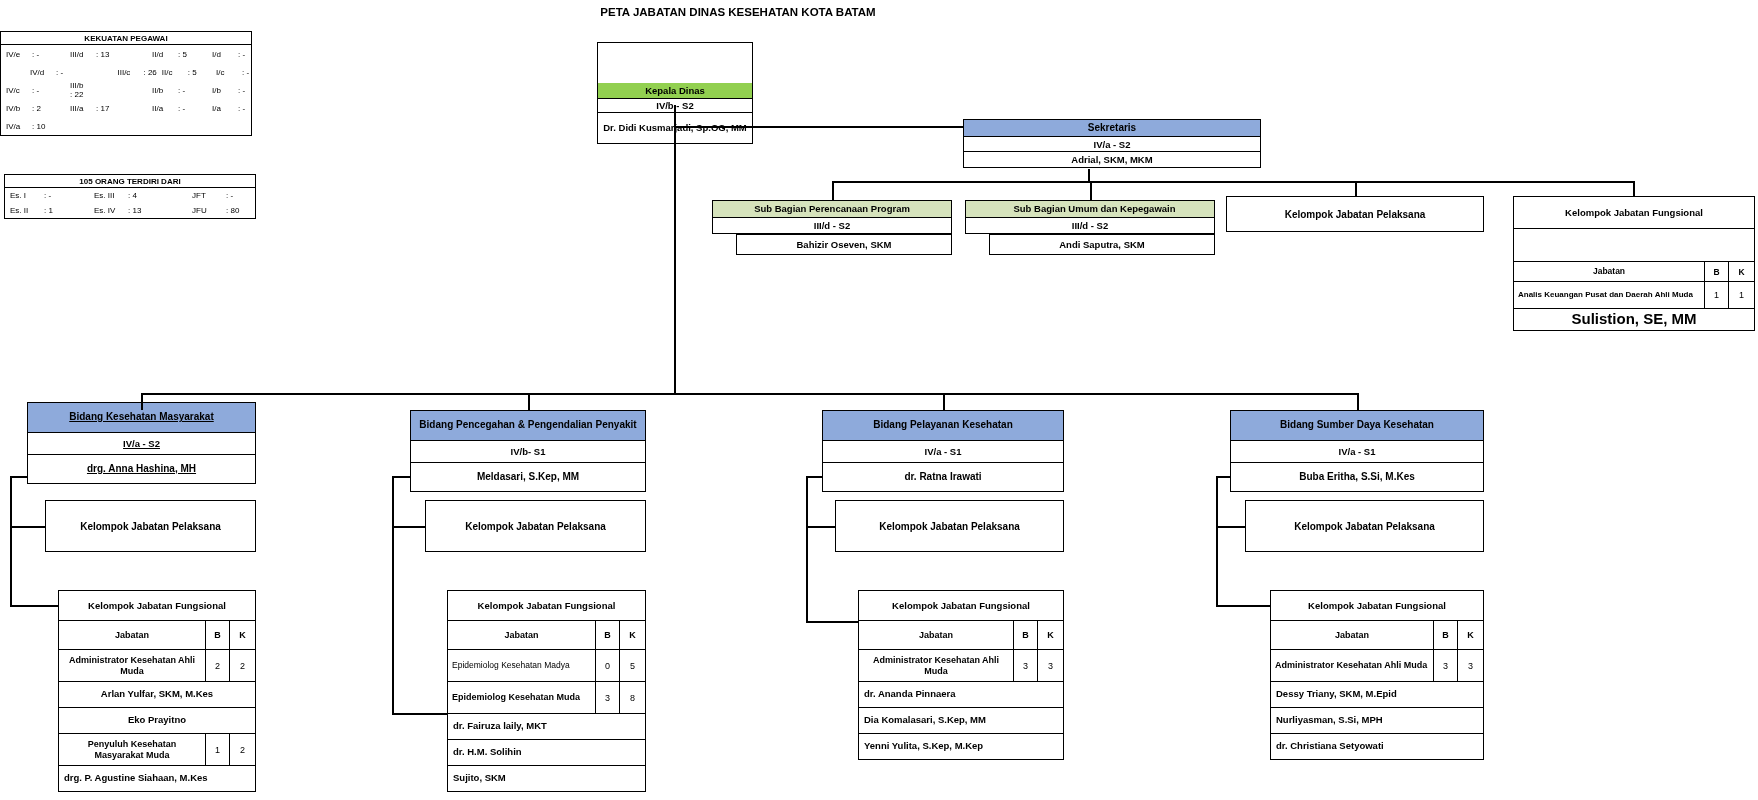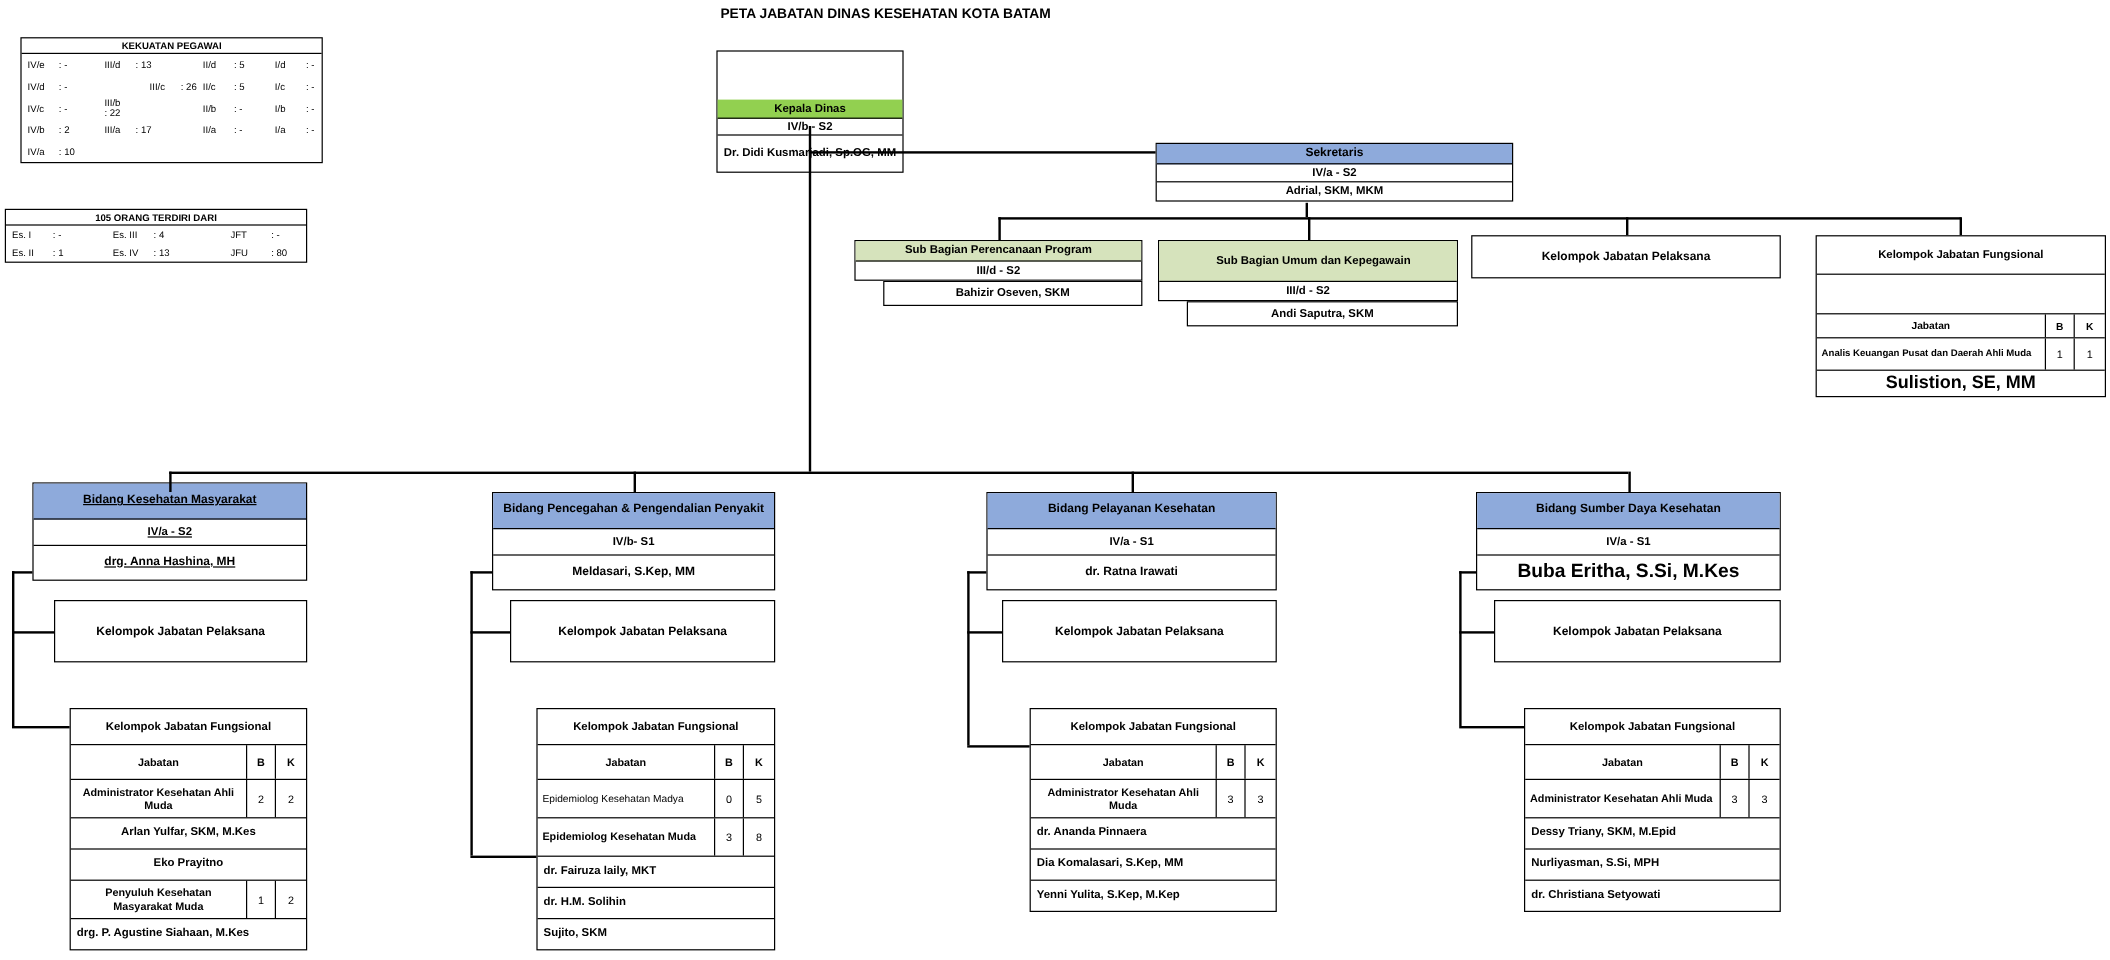--- a/index.html
+++ b/index.html
@@ -54,21 +54,21 @@
   .t2 .sl{display:inline-block;width:34px;}
   .page-title{position:absolute;top:6px;left:588px;width:300px;text-align:center;font-weight:bold;font-size:11.5px;}
 </style>
 </head>
 <body>
 
 <div class="canvas">
 
   <div class="page-title">PETA JABATAN DINAS KESEHATAN KOTA BATAM</div>
 
-  <div class="stat t1" style="left:17px;top:31px;width:252px;">
+  <div class="stat t1" style="left:0;top:31px;width:252px;">
     <div class="stat-title">KEKUATAN PEGAWAI</div>
     <div class="stat-body">
         <div class="stat-row">
           <div class="stat-cell" style="width: 64px;">
             <span class="sl">IV/e</span>
             <span class="sv">: -</span>
           </div>
           <div class="stat-cell" style="width: 82px;">
             <span class="sl">III/d</span>
             <span class="sv">: 13</span>
@@ -76,21 +76,21 @@
           <div class="stat-cell" style="width: 60px;">
             <span class="sl">II/d</span>
             <span class="sv">: 5</span>
           </div>
           <div class="stat-cell" style="width: 44px;">
             <span class="sl">I/d</span>
             <span class="sv">: -</span>
           </div>
         </div>
         <div class="stat-row">
-          <div class="stat-cell" style="width: 64px;">
+          <div class="stat-cell" style="width: 64px; margin-left: 24px;">
             <span class="sl">IV/d</span>
             <span class="sv">: -</span>
           </div>
           <div class="stat-cell" style="width: 82px; justify-content: flex-end;">
             <span class="sl">III/c</span>
             <span class="sv">: 26</span>
           </div>
           <div class="stat-cell" style="width: 60px;">
             <span class="sl">II/c</span>
             <span class="sv">: 5</span>
@@ -206,21 +206,21 @@
   <div class="sub" style="left:712px;top:200px;width:240px;">
     <div class="top">
       <div class="u-h lgreen" style="height:17px;font-size:9.5px;">Sub Bagian Perencanaan Program</div>
       <div class="u-g" style="height:15px;font-size:9.5px;border-bottom:none;">III/d - S2</div>
     </div>
     <div class="name" style="height:21px;font-size:9.5px;">Bahizir Oseven, SKM</div>
   </div>
 
   <div class="sub" style="left:965px;top:200px;width:250px;">
     <div class="top">
-      <div class="u-h lgreen" style="height:34px;font-size:9.5px;padding-left:12px;">Sub Bagian Umum dan Kepegawain</div>
+      <div class="u-h lgreen" style="height:17px;font-size:9.5px;padding-left:12px;">Sub Bagian Umum dan Kepegawain</div>
       <div class="u-g" style="height:15px;font-size:9.5px;border-bottom:none;">III/d - S2</div>
     </div>
     <div class="name" style="height:21px;font-size:9.5px;">Andi Saputra, SKM</div>
   </div>
 
   <div class="plain-box" style="left:1226px;top:196px;width:258px;height:36px;">Kelompok Jabatan Pelaksana</div>
 
   <div class="kjf kjf-sm" style="left:1513px;top:196px;width:242px;">
     <div class="kjf-title">Kelompok Jabatan Fungsional</div>
     <div class="kjf-empty"></div>
@@ -340,21 +340,21 @@
         </div>
         <div class="kjf-row row-name">
           <div class="c-full a-left">Yenni Yulita, S.Kep, M.Kep</div>
         </div>
       </div>
   </div>
 
   <div class="unit" style="left:1230px;top:410px;width:254px;">
     <div class="u-h blue" style="height:30px;font-size:10px;">Bidang Sumber Daya Kesehatan</div>
     <div class="u-g" style="height:22px;font-size:9.5px;">IV/a - S1</div>
-    <div class="u-n" style="height:28px;font-size:16px;">Buba Eritha, S.Si, M.Kes</div>
+    <div class="u-n" style="height:28px;font-size:10px;">Buba Eritha, S.Si, M.Kes</div>
   </div>
   <div class="plain-box" style="left:1245px;top:500px;width:239px;height:52px;">Kelompok Jabatan Pelaksana</div>
   <div class="kjf" style="left:1270px;top:590px;width:214px;">
     <div class="kjf-title">Kelompok Jabatan Fungsional</div>
     <div class="kjf-head">
       <div class="c-jab">Jabatan</div>
       <div class="c-b">B</div>
       <div class="c-k">K</div>
     </div>
     <div class="kjf-body">

